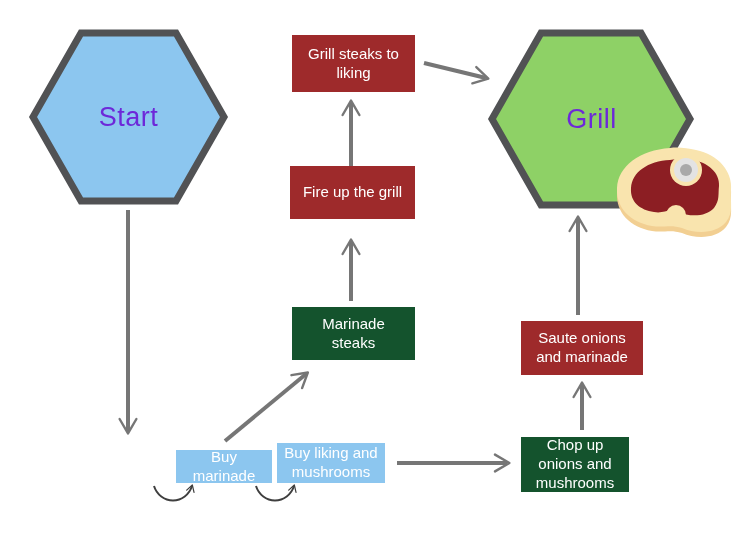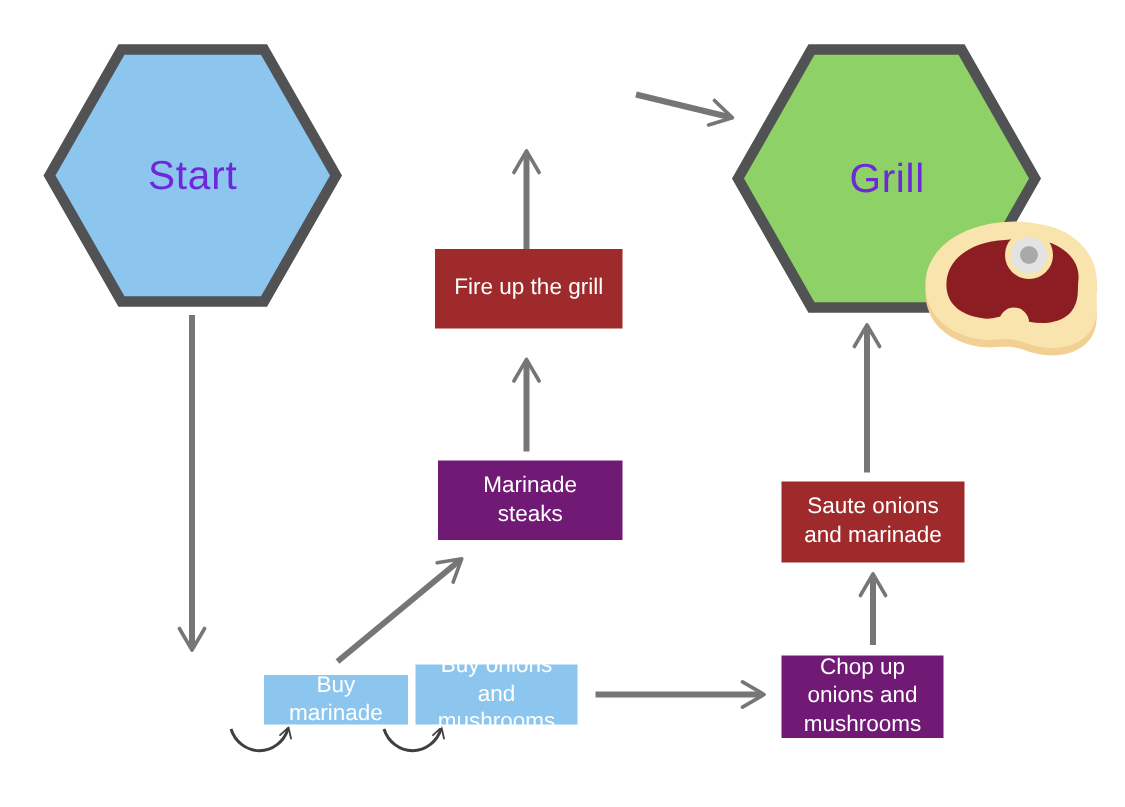--- a/index.html
+++ b/index.html
@@ -7,21 +7,21 @@
     position:relative;width:750px;height:538px;background:#ffffff;overflow:hidden;
     font-family:"Liberation Sans",sans-serif;
   }
   .layer{position:absolute;left:0;top:0;}
   .node{
     position:absolute;display:flex;align-items:center;justify-content:center;
     color:#ffffff;text-align:center;font-size:15px;line-height:1.25;
     box-sizing:border-box;padding:2px 4px;
   }
   .maroon{background:#9e2a2b;}
-  .orange{background:#701a75;}
+  .orange{background:#14532d;}
   .blue{background:#8cc6ef;}
   .narrowpad{padding:2px 22px;}
   .hexlabel{
     position:absolute;display:flex;align-items:center;justify-content:center;
     color:#6d28d9;font-size:27px;letter-spacing:0.5px;
   }
 </style>
 </head>
 <body>
 
@@ -59,27 +59,28 @@
       <circle cx="74" cy="24" r="16" fill="#f9e4ae"></circle>
       <circle cx="64" cy="69" r="10" fill="#f9e4ae"></circle>
       <circle cx="74" cy="24" r="12" fill="#e3e3e3"></circle>
       <circle cx="74" cy="24" r="6" fill="#a9a9a9"></circle>
     </g>
   </svg>
 
   <div class="hexlabel" style="left:58px;top:99px;width:141px;height:36px">Start</div>
   <div class="hexlabel" style="left:521px;top:101px;width:141px;height:36px">Grill</div>
 
+  <div class="node maroon" style="left:292px;top:35px;width:123px;height:57px">Grill steaks to liking</div>
 
   <div class="node maroon" style="left:290px;top:166px;width:125px;height:53px">Fire up the grill</div>
 
   <div class="node orange narrowpad" style="left:292px;top:307px;width:123px;height:53px">Marinade steaks</div>
 
 
   <div class="node blue" style="left:176px;top:450px;width:96px;height:33px">Buy marinade</div>
 
-  <div class="node blue" style="left:277px;top:443px;width:108px;height:40px">Buy onions and mushrooms</div>
+  <div class="node blue" style="left:277px;top:443px;width:108px;height:40px">Buy liking and mushrooms</div>
 
   <div class="node orange" style="left:521px;top:437px;width:108px;height:55px">Chop up onions and mushrooms</div>
 
   <div class="node maroon" style="left:521px;top:321px;width:122px;height:54px">Saute onions and marinade</div>
 
 </div>
 
 </body></html>

